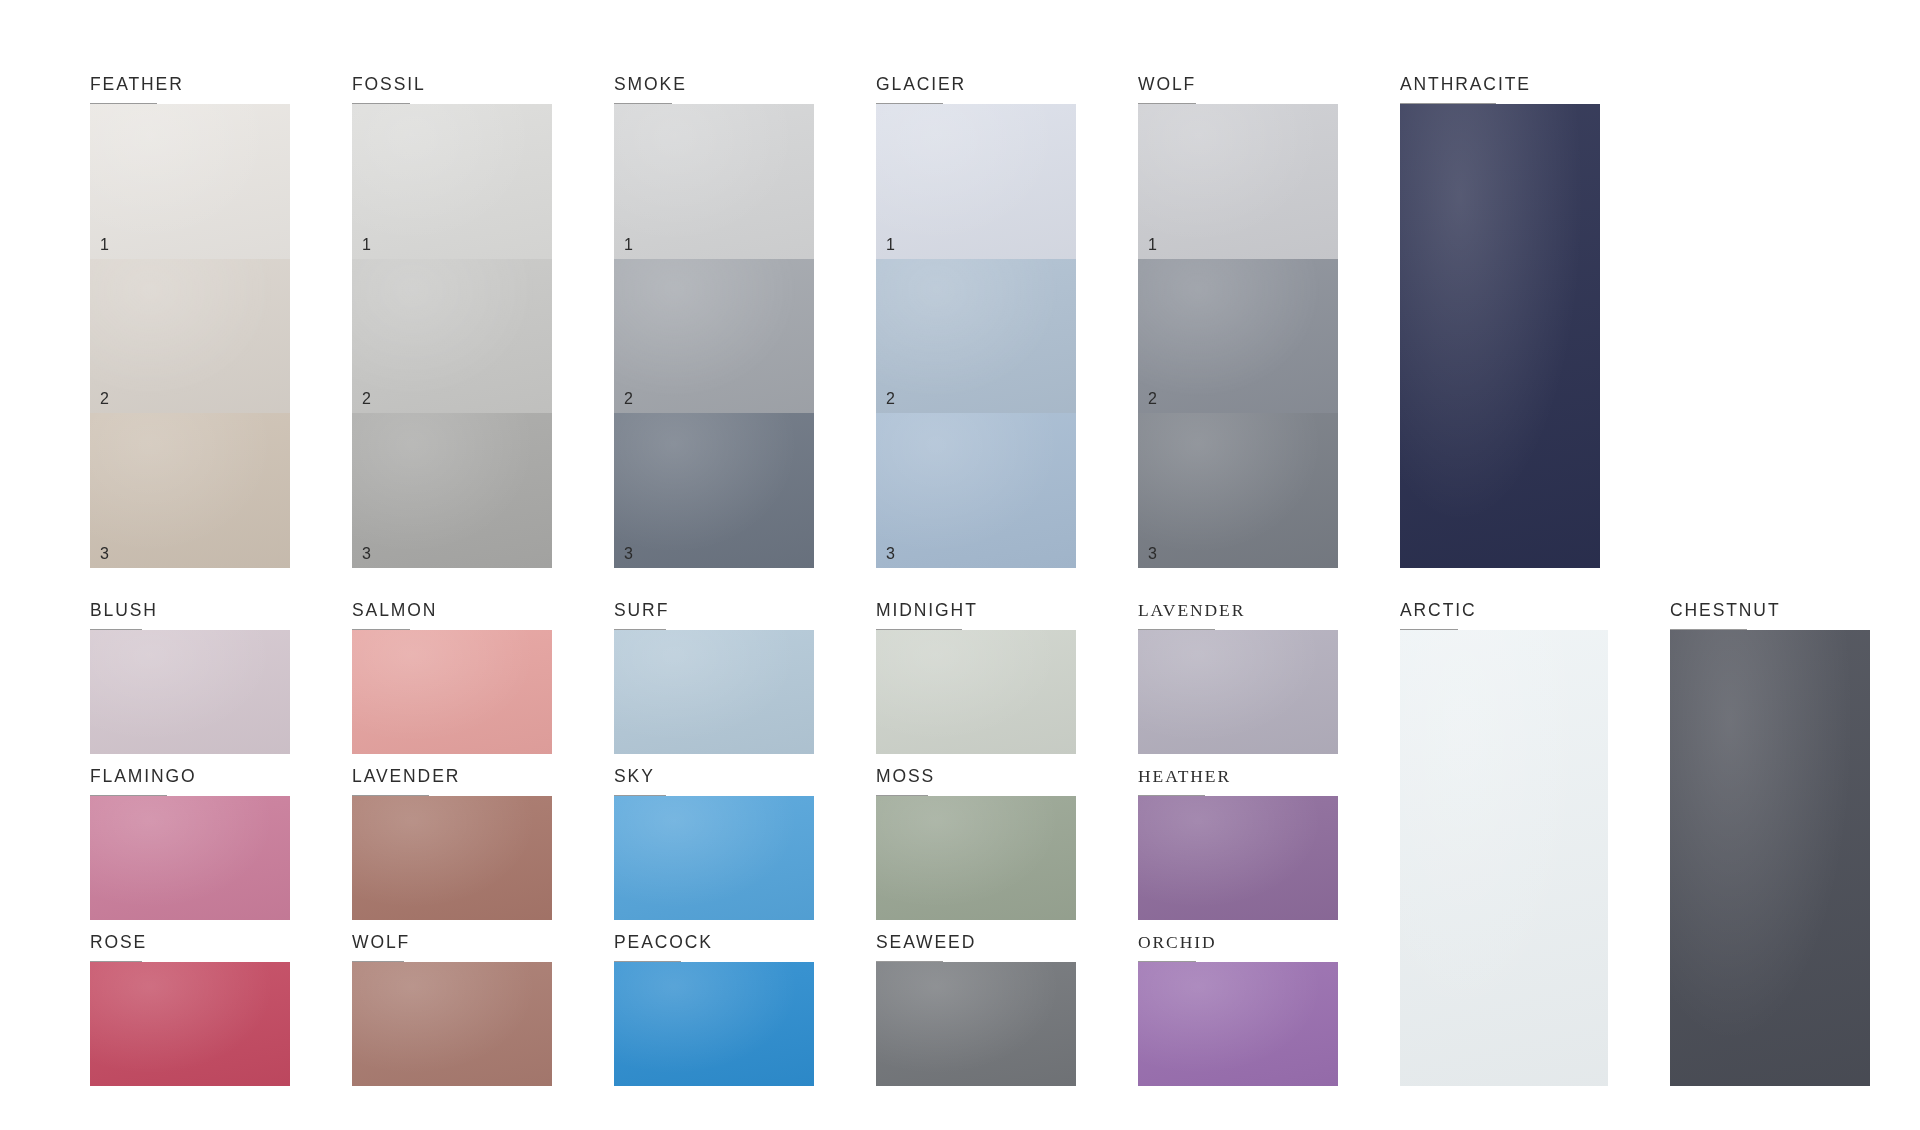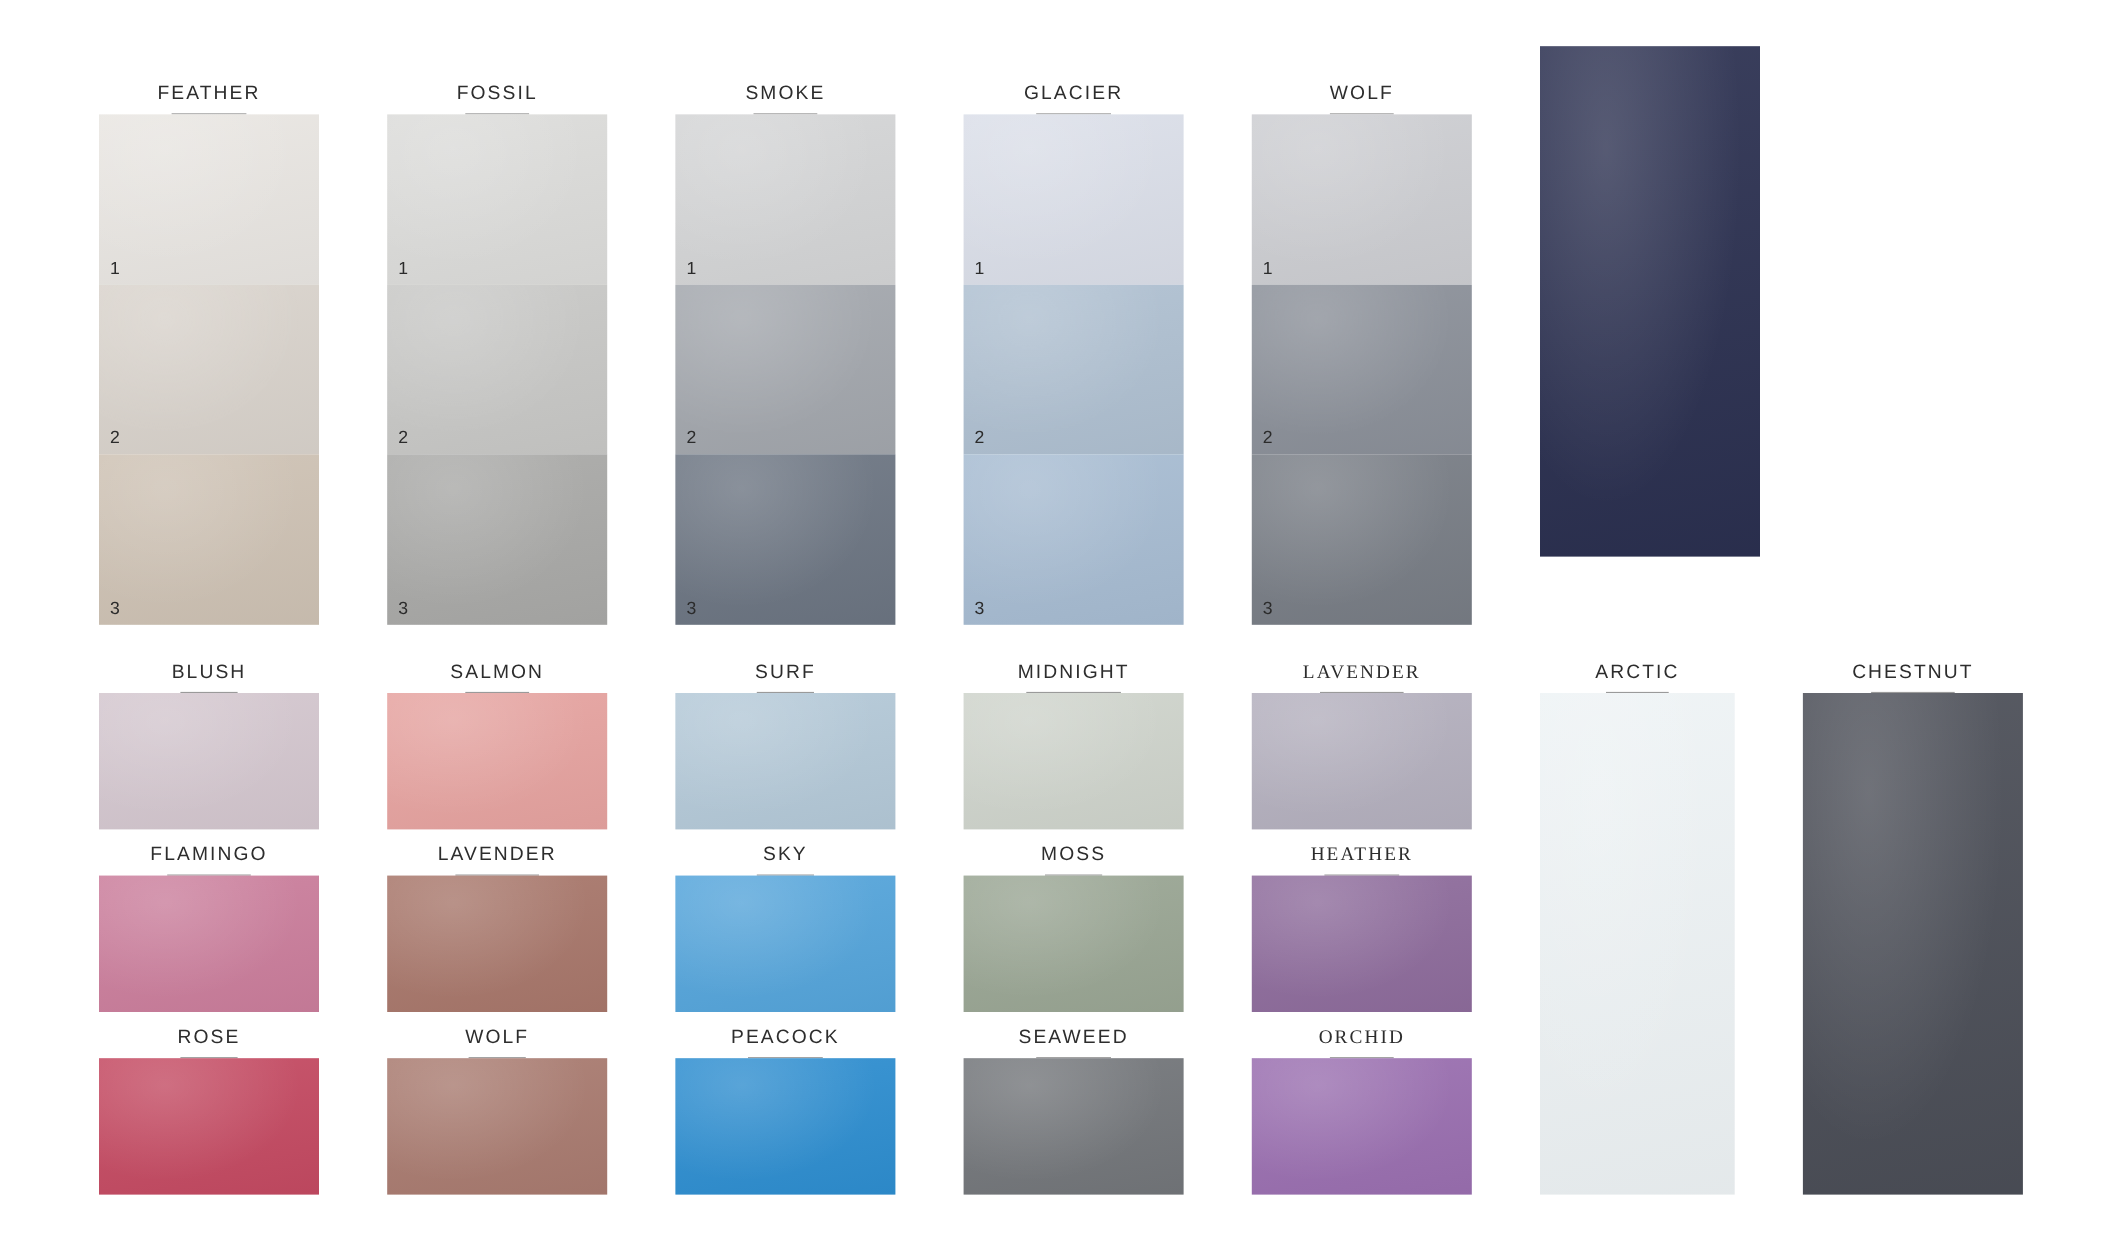--- a/index.html
+++ b/index.html
@@ -24,21 +24,21 @@
     letter-spacing:1.9px;
     color:#2d2d2d;
     font-weight:400;
     line-height:1;
     padding-bottom:5px;
     white-space:nowrap;
   }
   .label-wrap{
     display:flex;
     flex-direction:column;
-    align-items:center;
+    align-items:flex-start;
     justify-content:flex-end;
   }
   .label-rule{
     height:1.5px;
     background:#9a9a9a;
     margin-top:4px;
   }
 
   
   .grid{
@@ -174,20 +174,24 @@
           </div>
           <div class="swatch" style="background: rgb(139, 144, 153); height: 154.667px;">
             <span class="band-num">2</span>
           </div>
           <div class="swatch" style="background: rgb(120, 125, 133); height: 154.667px;">
             <span class="band-num">3</span>
           </div>
         </div>
       </div>
       <div class="col r1col" style="width: 200px; margin-right: 0px;">
+        <div class="label-wrap r1-labelbox">
+          <div class="swatch-label">ANTHRACITE</div>
+          <div class="label-rule" style="width: 96px;"></div>
+        </div>
         <div class="r1-stack" style="height: 464px;">
           <div class="swatch" style="background: rgb(43, 48, 80); height: 464px;"></div>
         </div>
       </div>
     </div>
 
   <div class="grid" id="row2" style="left: 90px; top: 588px;">
       <div class="col r2col" style="width: 200px; margin-right: 62px;">
         <div class="label-wrap r2-labelbox">
           <div class="swatch-label">BLUSH</div>
@@ -266,21 +270,21 @@
           <div class="swatch-label">HEATHER</div>
           <div class="label-rule" style="width: 67.2px;"></div>
         </div>
         <div class="swatch" style="background: rgb(142, 108, 156); height: 124px;"></div>
         <div class="label-wrap r2-labelbox">
           <div class="swatch-label">ORCHID</div>
           <div class="label-rule" style="width: 57.6px;"></div>
         </div>
         <div class="swatch" style="background: rgb(154, 111, 176); height: 124px;"></div>
       </div>
-      <div class="col r2col" style="width: 177px; margin-right: 62px;">
+      <div class="col r2col" style="width: 208px; margin-right: 62px;">
         <div class="label-wrap r2-labelbox">
           <div class="swatch-label">ARCTIC</div>
           <div class="label-rule" style="width: 57.6px;"></div>
         </div>
         <div class="swatch" style="background: rgb(238, 243, 245); height: 456px;"></div>
       </div>
       <div class="col r2col" style="width: 200px; margin-right: 0px;">
         <div class="label-wrap r2-labelbox">
           <div class="swatch-label">CHESTNUT</div>
           <div class="label-rule" style="width: 76.8px;"></div>

